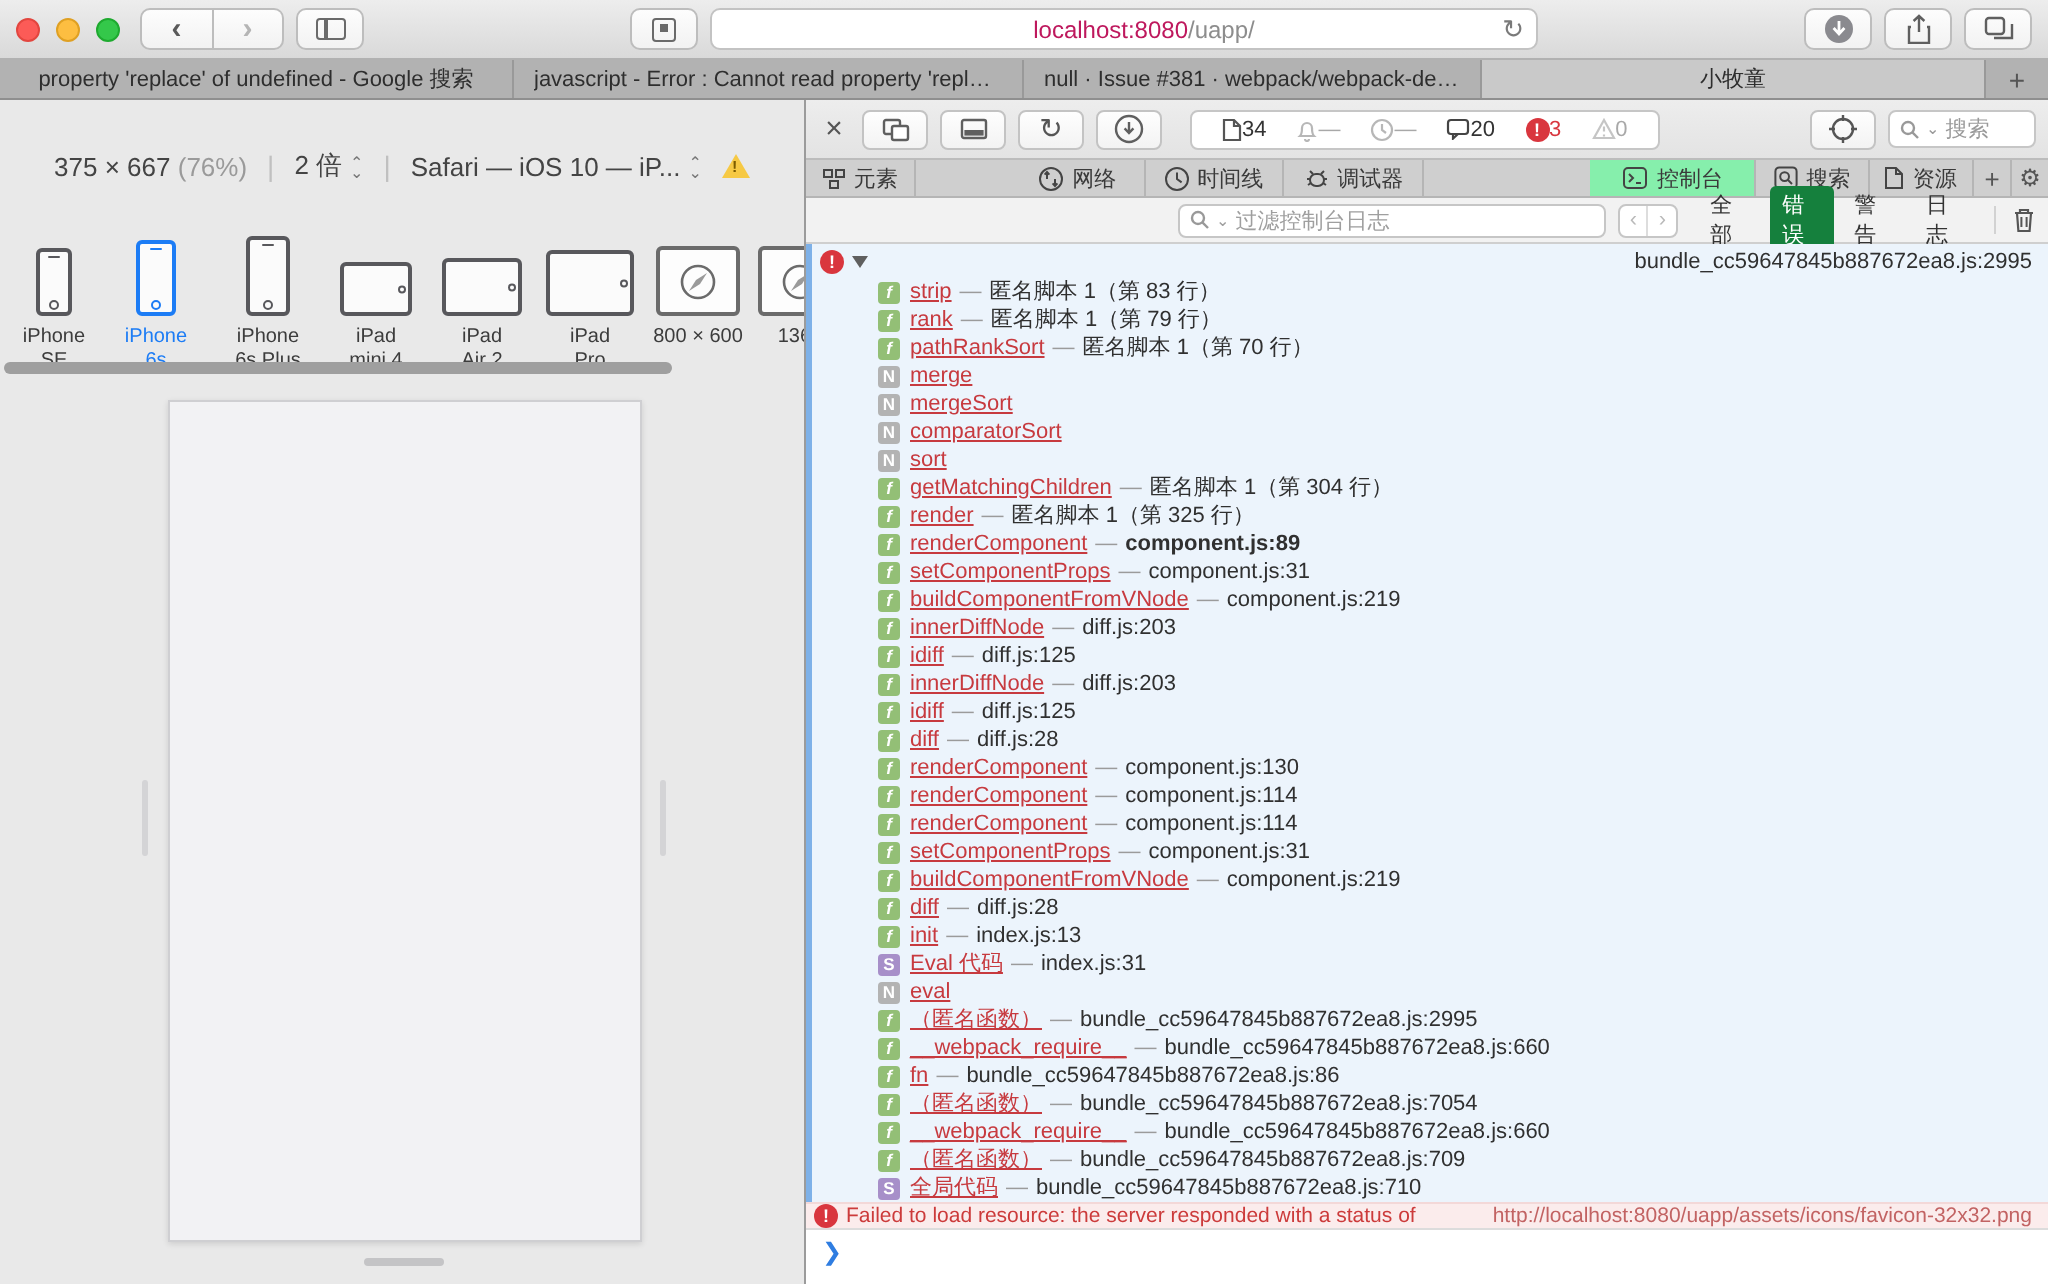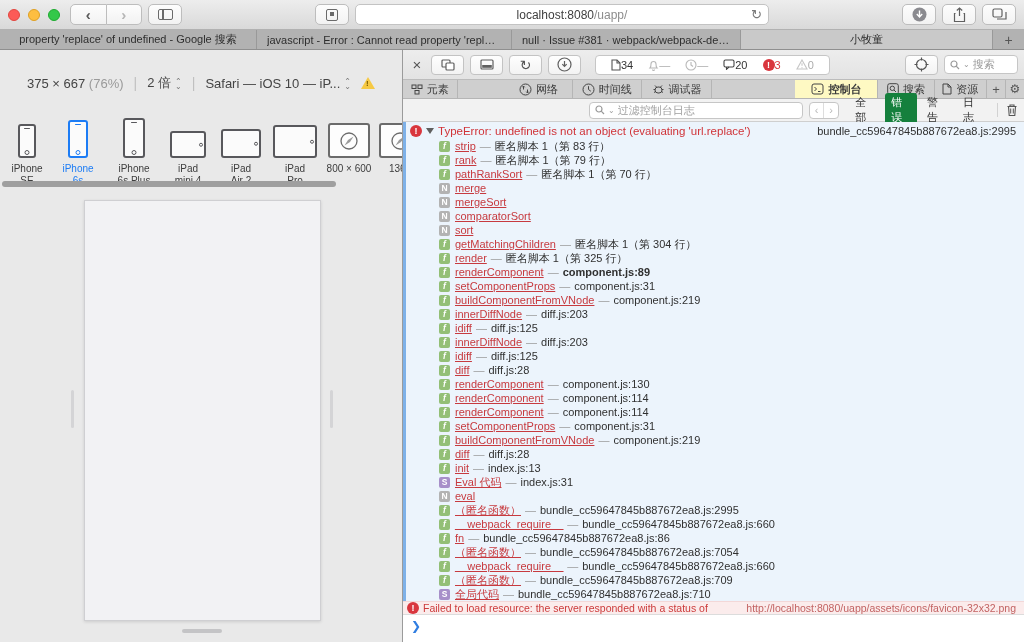--- a/index.html
+++ b/index.html
@@ -16,21 +16,21 @@
   .tl.green{ background:#34c84a; border:1px solid #1eaa2f; }
   .tb-btn { background:linear-gradient(#fdfdfd,#f2f2f2); border:1px solid #bdbdbd; border-radius:5px; height:21px; display:flex; align-items:center; justify-content:center; color:#5a5a5a; }
   .nav-group { display:flex; width:72px; }
   .nav-group .tb-btn { flex:1; border-radius:0; }
   .nav-group .tb-btn:first-child{ border-radius:5px 0 0 5px; }
   .nav-group .tb-btn:last-child{ border-radius:0 5px 5px 0; border-left:none; color:#b5b5b5; }
   .chev { font-size:15px; line-height:1; font-weight:bold; }
   .one-btn { width:34px; }
   .spacer { flex:1 1 auto; }
   .urlfield { width:414px; height:21px; background:#fff; border:1px solid #c3c3c3; border-radius:5px; display:flex; align-items:center; justify-content:center; position:relative; font-size:12px; }
-  .urlfield .host{ color:#404040;padding-left:20px; } .urlfield .path{ color:#8d8d8d; }
+  .urlfield .host{ color:#be185d;padding-left:20px; } .urlfield .path{ color:#8d8d8d; }
   .reload { position:absolute; right:6px; color:#7a7a7a; font-size:13px; }
   .icon-sq { width:12px; height:12px; border:1.5px solid #6a6a6a; border-radius:2px; position:relative; }
   .icon-sq::after{ content:""; position:absolute; left:2.5px; top:2.5px; width:4px; height:4px; background:#6a6a6a; }
   .sidebar-ic { width:15px; height:11px; border:1.5px solid #6a6a6a; border-radius:2px; position:relative; }
   .sidebar-ic::after{ content:""; position:absolute; left:3.5px; top:-1px; width:1.5px; height:10px; background:#6a6a6a; }
 
   
   .tabbar { height:20px; flex:0 0 20px; background:#b2b2b2; display:flex; border-bottom:1px solid #8f8f8f; }
   .s-tab { border-right:1px solid #999; display:flex; align-items:center; justify-content:center; padding:0 10px; color:#2e2e2e; overflow:hidden; white-space:nowrap; }
   .s-tab span{ overflow:hidden; text-overflow:ellipsis; white-space:nowrap; }
@@ -78,21 +78,21 @@
   .mini-btn { background:linear-gradient(#fefefe,#f3f3f3); border:1px solid #c3c3c3; border-radius:4px; width:33px; height:20px; display:flex; align-items:center; justify-content:center; color:#555; }
   .activity { background:#fff; border:1px solid #c6c6c6; border-radius:4px; height:20px; display:flex; align-items:center; padding:0 10px; gap:5px; margin-left:8px; }
   .act-item { display:flex; align-items:center; gap:0; color:#333; font-size:11px; padding:0 5px; }
   .act-item.dim { opacity:.42; }
   .err-dot { width:12px; height:12px; border-radius:50%; background:#d9363e; color:#fff; font-size:9px; font-weight:bold; display:flex; align-items:center; justify-content:center; }
   .err-count { color:#d9363e; }
   .search-sm { background:#fff; border:1px solid #c6c6c6; border-radius:4px; height:19px; width:74px; display:flex; align-items:center; padding:0 5px; gap:3px; color:#9a9a9a; }
 
   .insp-tabs { height:19px; flex:0 0 19px; background:#cfcfcf; display:flex; border-bottom:1px solid #b5b5b5; }
   .i-tab { border-right:1px solid #b5b5b5; display:flex; align-items:center; justify-content:center; gap:4px; color:#3a3a3a; overflow:hidden; white-space:nowrap; }
-  .i-tab.active { background:#fef9c3;font-weight:bold; }
+  .i-tab.active { background:#86efac; }
   .i-tab svg { flex:0 0 auto; }
   .tab-plus { flex:0 0 19px; display:flex; align-items:center; justify-content:center; color:#555; font-size:13px; border-right:1px solid #b5b5b5; }
   .tab-gear { flex:1 0 18px; display:flex; align-items:center; justify-content:center; color:#555; font-size:12px; }
 
   .filter-row { height:23px; flex:0 0 23px; background:#f2f2f2; border-bottom:1px solid #cfcfcf; display:flex; align-items:center; padding-right:6px; }
   .filter-input { margin-left:186px; width:226px; height:17px; background:#fff; border:1px solid #c6c6c6; border-radius:4px; display:flex; align-items:center; padding:0 5px; gap:3px; color:#9f9f9f; }
   .navpair { display:flex; margin-left:6px; border:1px solid #c6c6c6; border-radius:4px; background:#fff; height:17px; }
   .navpair div{ width:14px; display:flex; align-items:center; justify-content:center; color:#b9b9b9; font-size:11px; }
   .navpair div:first-child{ border-right:1px solid #ddd; }
   .scopes { display:flex; align-items:center; gap:4px; margin-left:10px; }
@@ -489,21 +489,20 @@
               <path d="M4.7 5.5v5M7.3 5.5v5" stroke="#555" stroke-width="1" fill="none"></path>
             </svg>
         </div>
       </div>
 
       <div class="console-area">
         <div class="error-block">
           <div class="err-head">
             <span class="err-dot">!</span>
             <span class="disc"></span>
-            <span class="err-msg">TypeError: undefined is not an object (evaluating 'url.replace')</span>
             <span class="err-loc">bundle_cc59647845b887672ea8.js:2995</span>
           </div>
           <div id="frames">
               <div class="frame">
                 <span class="f-badge t-f">f</span>
                 <span class="f-name">strip</span>
                 <span class="f-dash">—</span>
                 <span class="f-loc">匿名脚本 1（第 83 行）</span>
               </div>
               <div class="frame">

